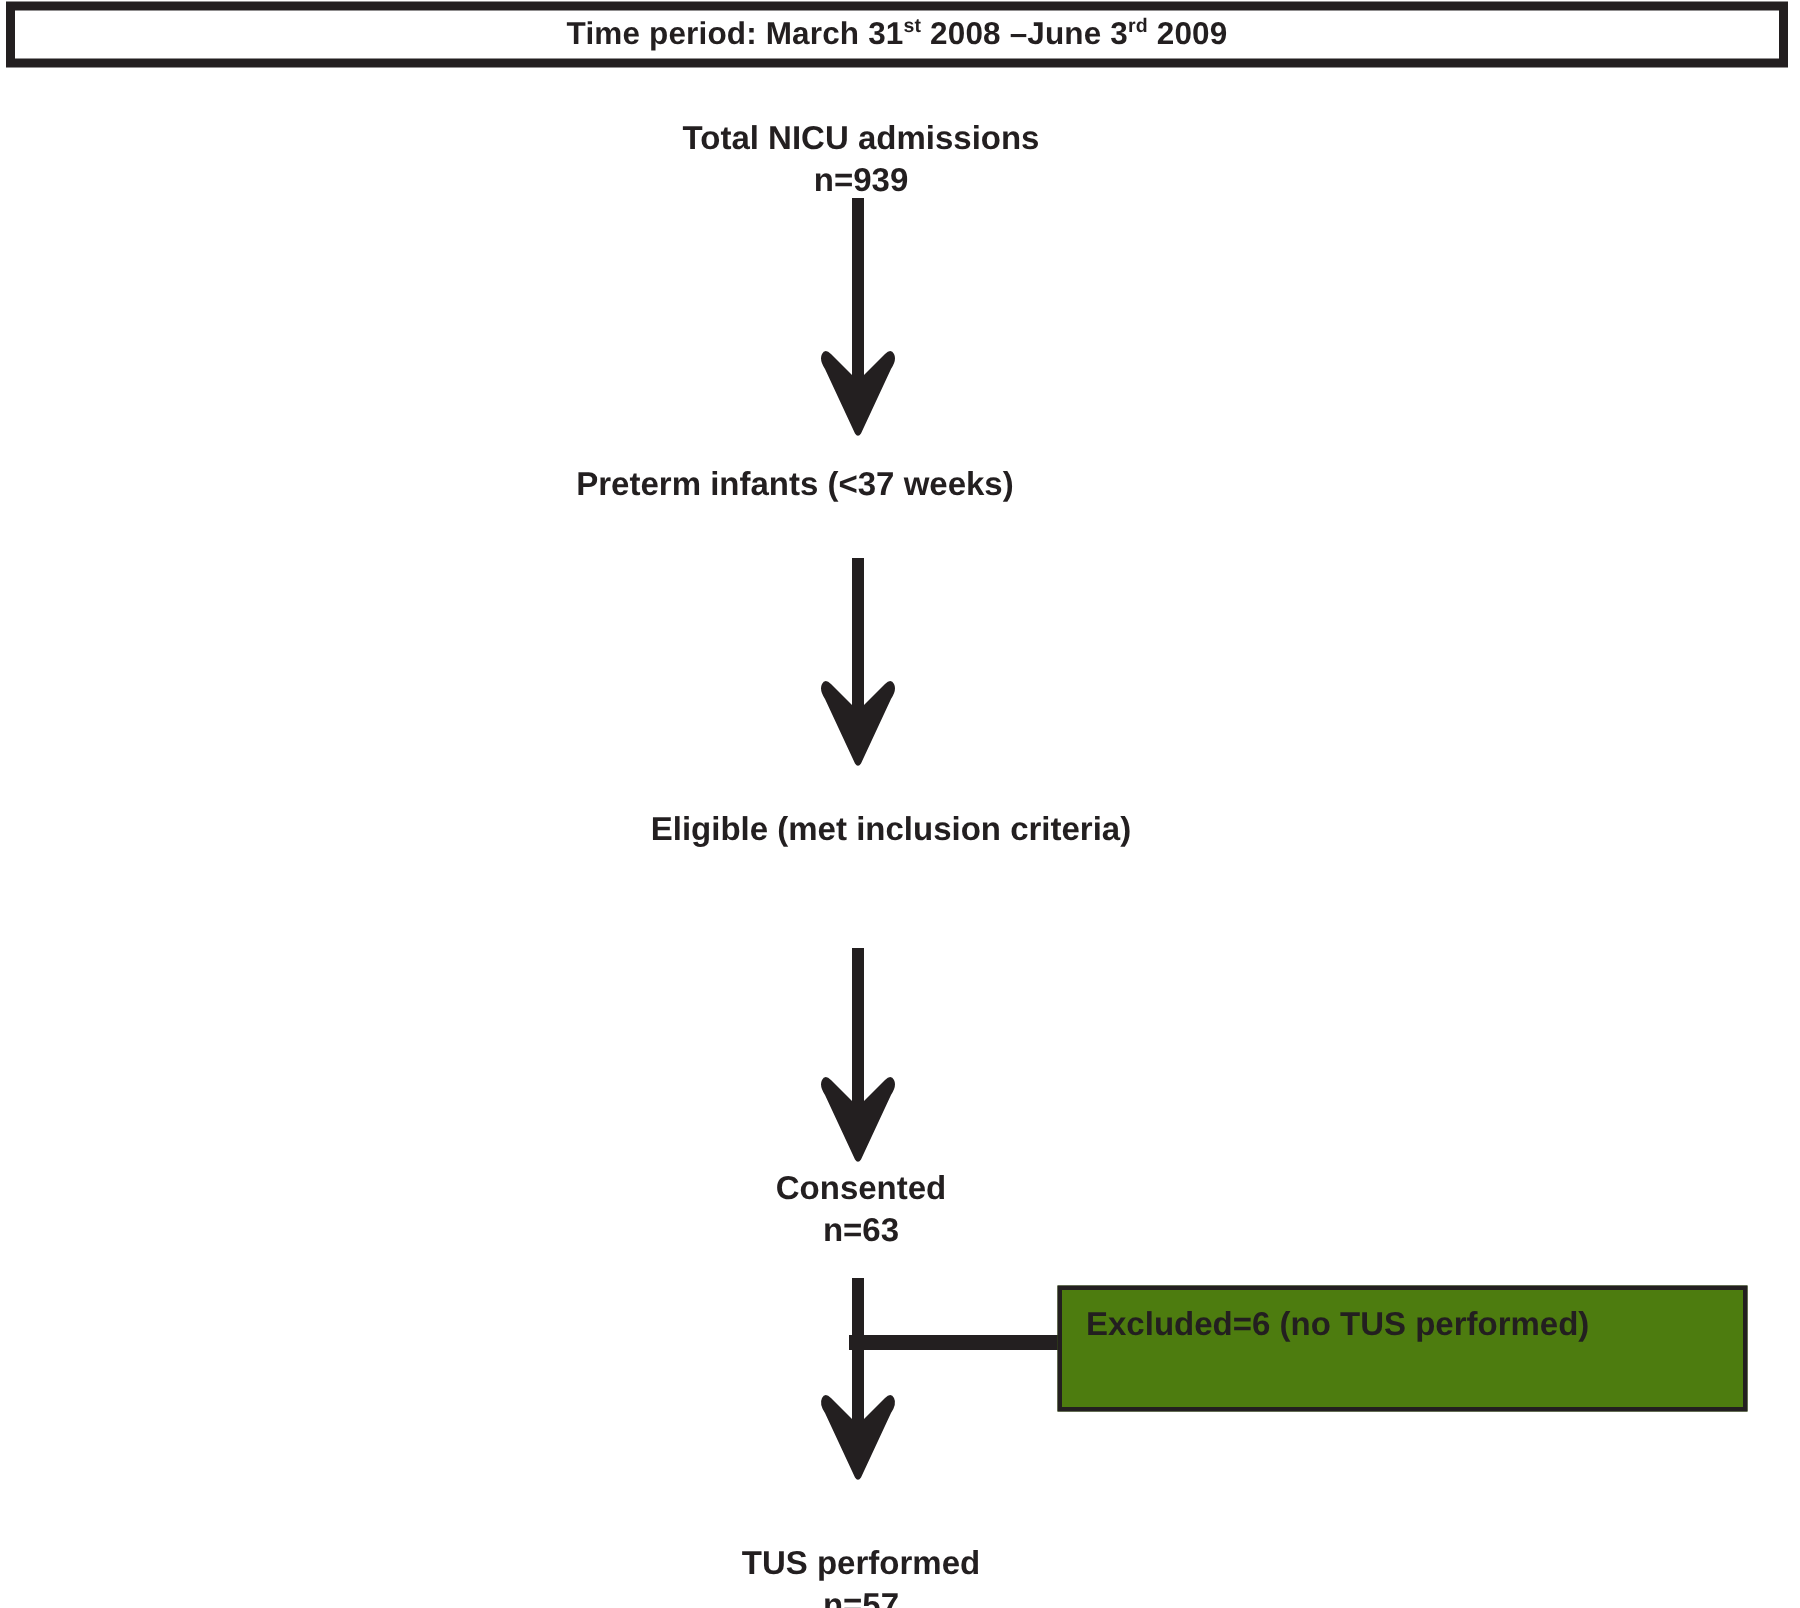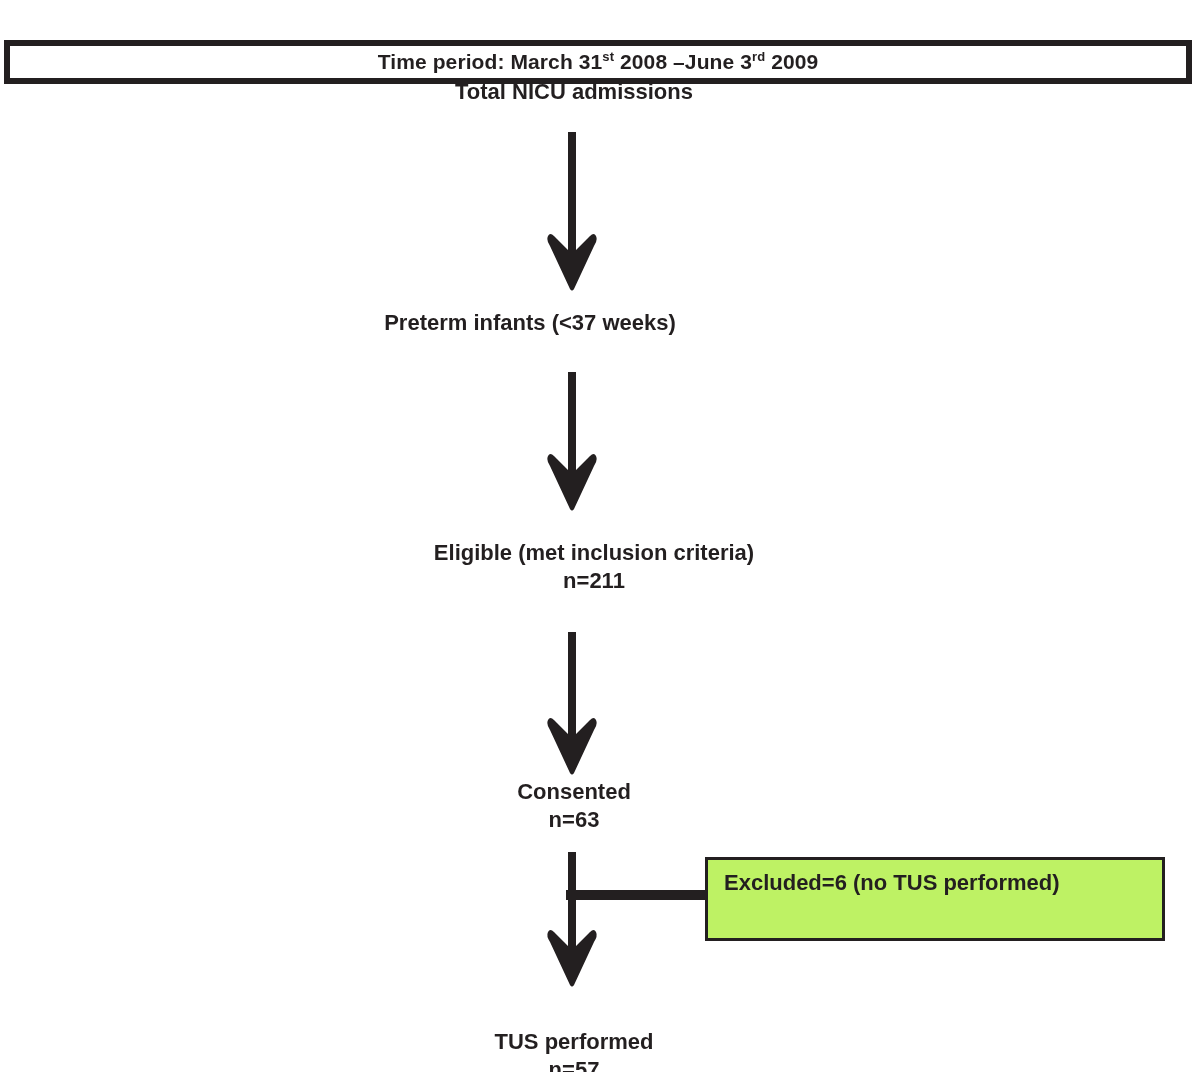--- a/index.html
+++ b/index.html
@@ -22,21 +22,20 @@
     left: 4px;
     top: 1px;
     width: 1188px;
     height: 44px;
     box-sizing: border-box;
     border: 6px solid #231f20;
     background: #ffffff;
     display: flex;
     align-items: center;
     justify-content: center;
-    margin-top: 39px;
   }
   .header-title {
     font-size: 21px;
     font-weight: bold;
     letter-spacing: 0.1px;
     white-space: nowrap;
     color: #231f20;
   }
   .header-title sup {
     font-size: 0.62em;
@@ -98,21 +97,21 @@
 
   
   .excluded-box {
     position: absolute;
     left: 705px;
     top: 857px;
     width: 460px;
     height: 84px;
     box-sizing: border-box;
     border: 3px solid #231f20;
-    background: #bef264;
+    background: #4d7c0f;
   }
   .excluded-text {
     position: absolute;
     left: 16px;
     top: 10px;
     font-size: 22px;
     font-weight: bold;
     color: #231f20;
     white-space: nowrap;
   }
@@ -122,33 +121,33 @@
 
 <div class="header-box">
   <div class="header-title">
     <span>Time period: March 31</span><sup>st</sup><span> 2008 –June 3</span><sup>rd</sup><span> 2009</span>
   </div>
 </div>
 
 <div class="node" id="node-admissions">
   <span class="node-inner">
     <span class="node-label">Total NICU admissions</span>
+    <span class="node-count">n=939</span>
   </span>
 </div>
 
 <div class="node" id="node-preterm">
   <span class="node-inner">
     <span class="node-label">Preterm infants (&lt;37 weeks)</span>
   </span>
 </div>
 
 <div class="node" id="node-eligible">
   <span class="node-inner">
     <span class="node-label">Eligible (met inclusion criteria)</span>
-    <span class="node-count">n=211</span>
   </span>
 </div>
 
 <div class="node" id="node-consented">
   <span class="node-inner">
     <span class="node-label">Consented</span>
     <span class="node-count">n=63</span>
   </span>
 </div>
 

